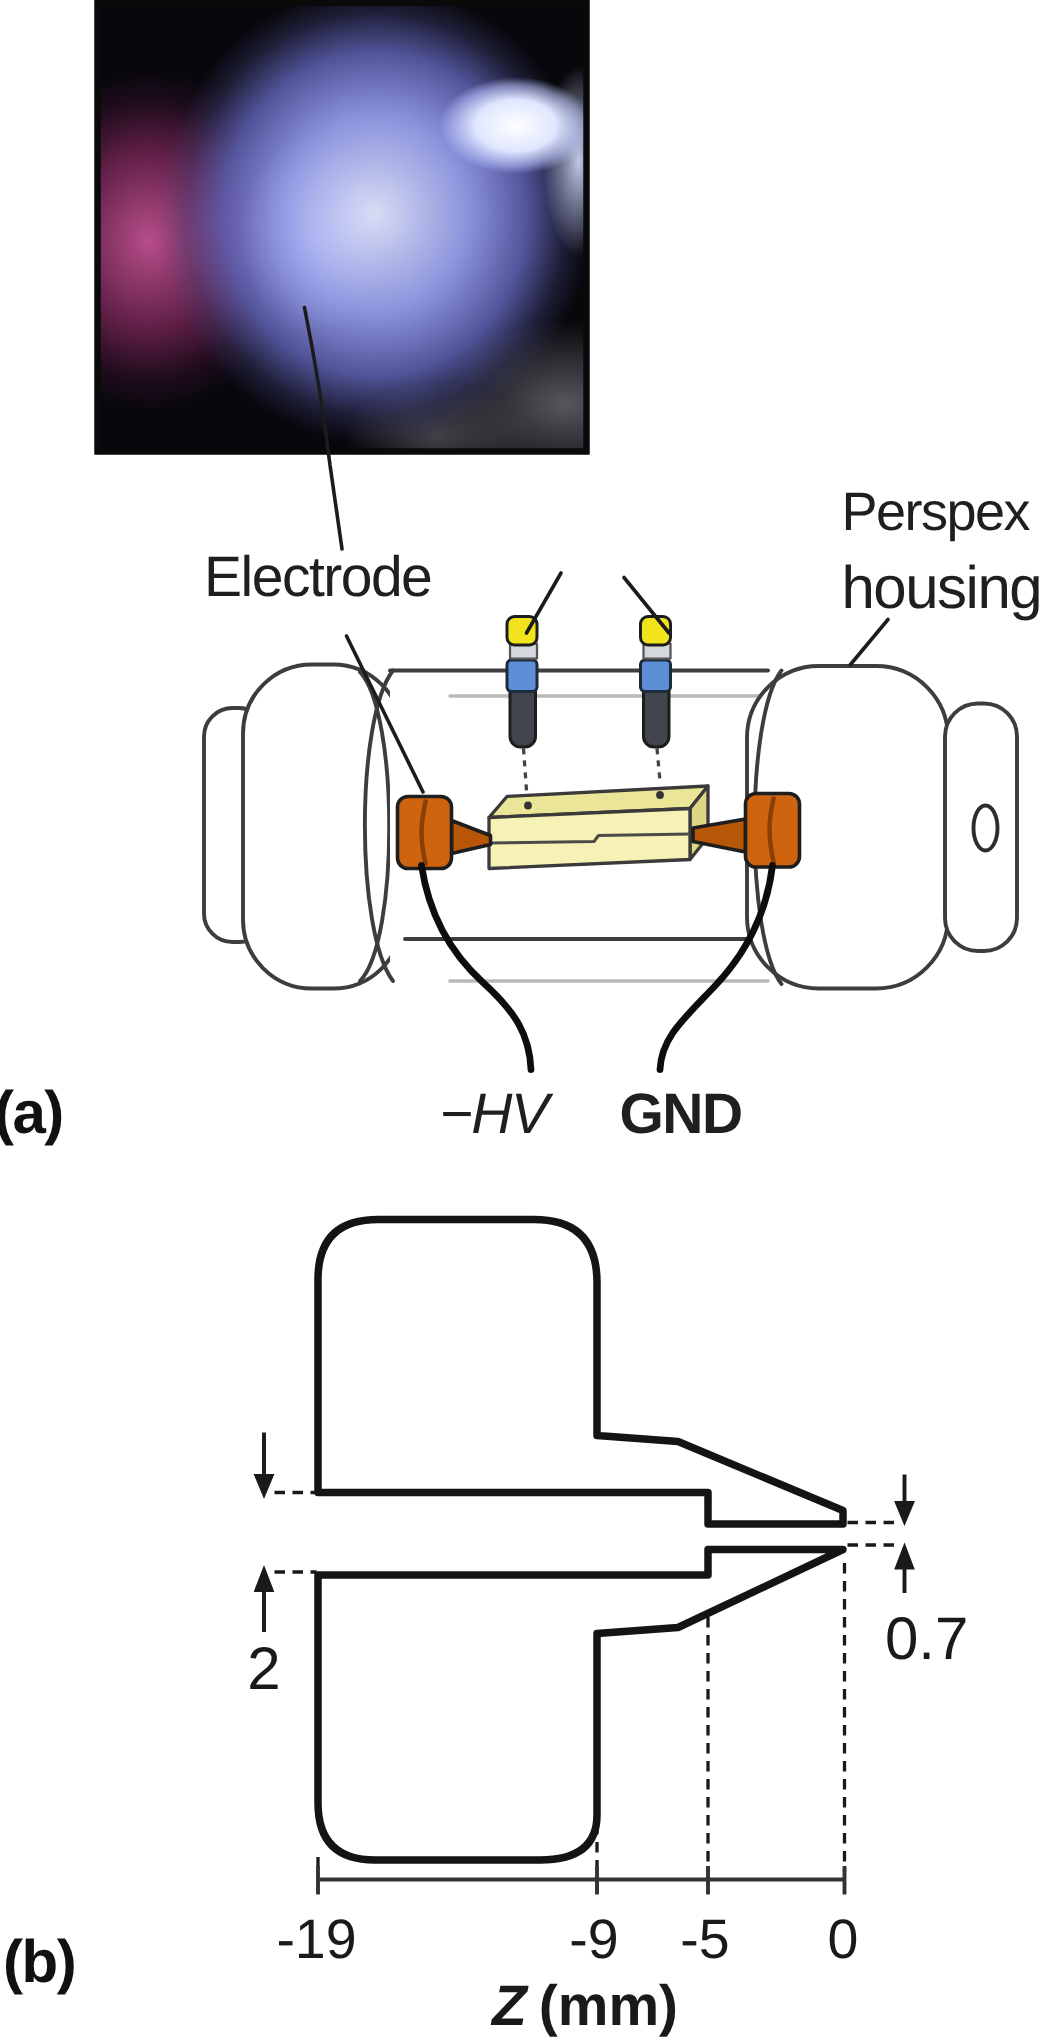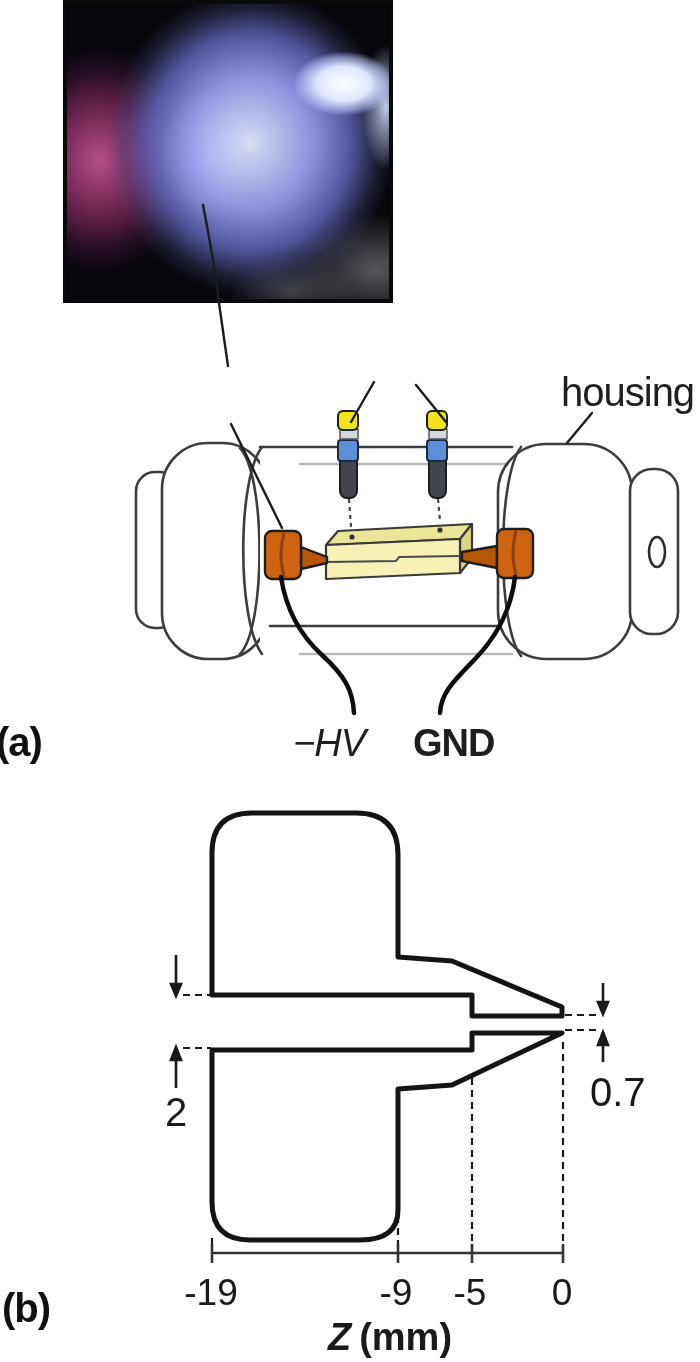--- a/index.html
+++ b/index.html
@@ -95,20 +95,22 @@
 
     <g fill="none" stroke="#1c1c1c" stroke-width="2.4" stroke-linecap="round">
       <path d="M 203,205 C 213,255 217,285 220,310 L 228,366"></path>
       <line x1="231" y1="424" x2="282" y2="528"></line>
       <line x1="374" y1="382" x2="351" y2="422"></line>
       <line x1="416" y1="385" x2="446" y2="422"></line>
       <line x1="592" y1="413" x2="567" y2="443"></line>
     </g>
   </svg>
 
+  <div class="abs label" style="left:136px;top:364px;">Electrode</div>
+  <div class="abs label" style="left:561px;top:320px;font-size:36px;">Perspex</div>
   <div class="abs label" style="left:561px;top:370px;font-size:40px;">housing</div>
   <div class="abs tag" style="left:-4px;top:720px;">(a)</div>
   <div class="abs label italic" style="left:293px;top:722px;">−HV</div>
   <div class="abs label" style="left:413px;top:722px;font-weight:bold;">GND</div>
 
   <svg width="700" height="582" viewBox="0 780 700 582" style="top:780px;">
 
     <g fill="none" stroke="#1a1a1a" stroke-width="2.2" stroke-dasharray="7 5">
       <line x1="183" y1="995" x2="211" y2="995"></line>
       <line x1="183" y1="1048" x2="211" y2="1048"></line>

